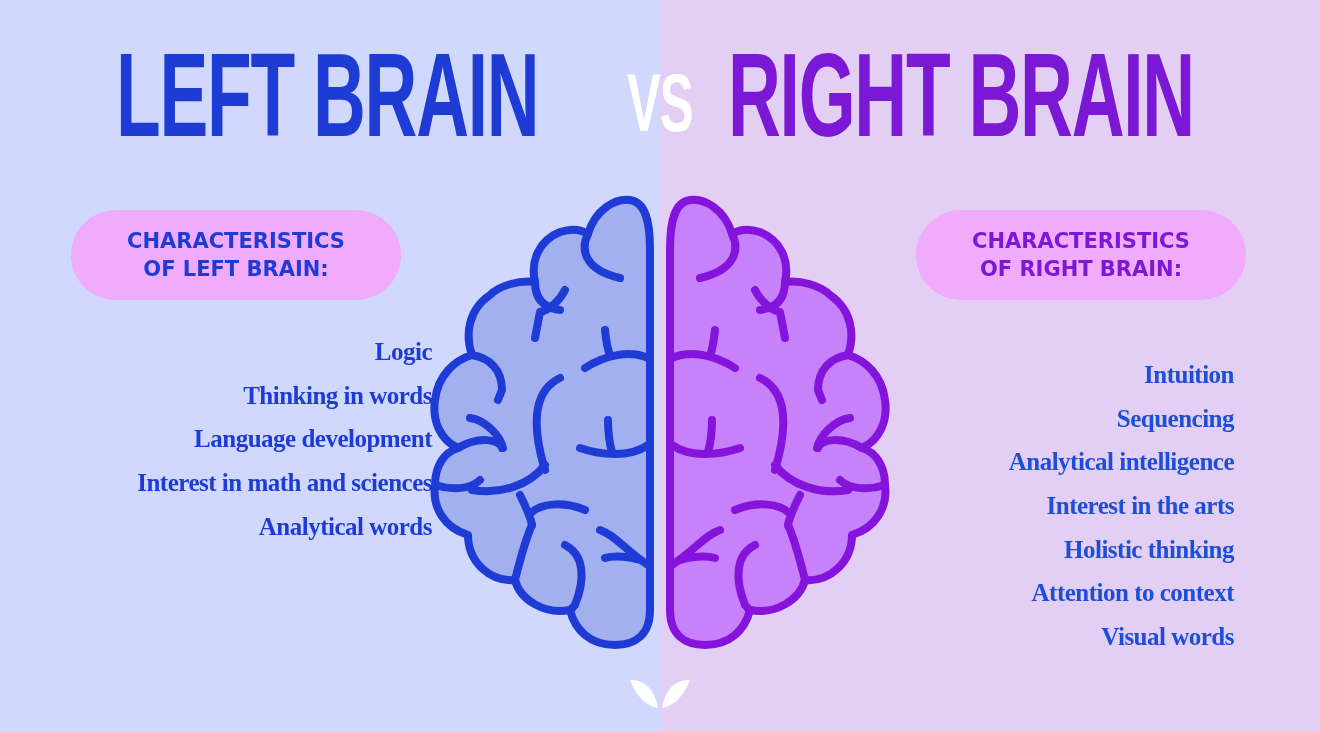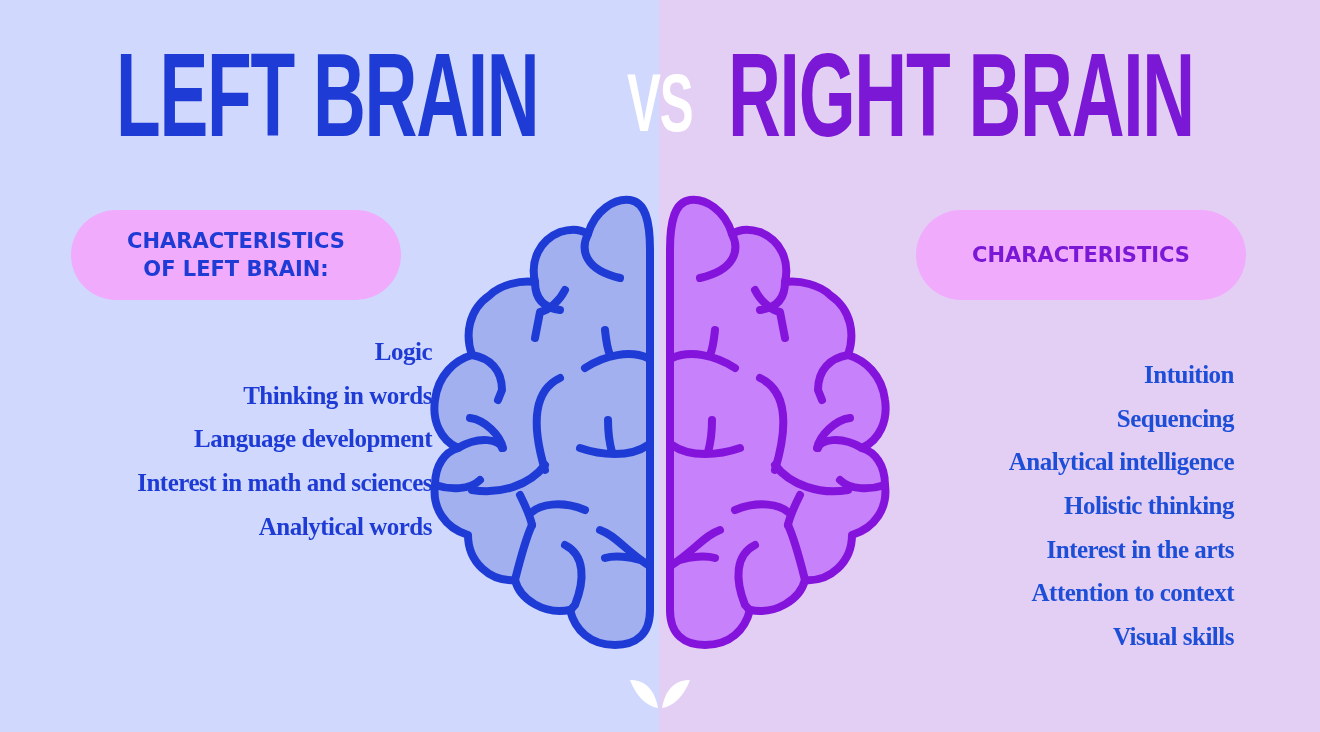--- a/index.html
+++ b/index.html
@@ -30,38 +30,39 @@
 <div class="title t-left">LEFT BRAIN</div>
 <div class="title t-vs">VS</div>
 <div class="title t-right">RIGHT BRAIN</div>
 
 <div class="pill pill-left">
   <span>CHARACTERISTICS</span>
   <span>OF LEFT BRAIN:</span>
 </div>
 <div class="pill pill-right">
   <span>CHARACTERISTICS</span>
+  <span>OF RIGHT BRAIN:</span>
 </div>
 
 <ul class="list list-left">
   <li>Logic</li>
   <li>Thinking in words</li>
   <li>Language development</li>
   <li>Interest in math and sciences</li>
   <li>Analytical words</li>
 </ul>
 
 <ul class="list list-right">
   <li>Intuition</li>
   <li>Sequencing</li>
   <li>Analytical intelligence</li>
+  <li>Interest in the arts</li>
   <li>Holistic thinking</li>
-  <li>Interest in the arts</li>
   <li>Attention to context</li>
-  <li>Visual skills</li>
+  <li>Visual words</li>
 </ul>
 
 <svg class="brain" viewBox="0 0 480 460" xmlns="http://www.w3.org/2000/svg">
   <g fill="#a2b0f0" stroke="#1e3bd6" stroke-width="8" stroke-linecap="round" stroke-linejoin="round">
     <path d="M230,60 L230,420 C230,445 215,455 195,455 C170,455 155,440 150,420 C125,425 100,410 95,390 C70,392 48,372 48,345 C25,338 12,318 15,295 C15,275 25,262 38,258 C20,250 12,230 15,210 C18,185 35,170 52,165 C45,145 48,120 70,105 C80,95 100,90 115,92 C110,70 120,50 140,42 C152,38 162,40 168,44 C175,20 195,8 210,10 C225,12 230,30 230,60 Z"></path>
     <path fill="none" d="M168,44 C160,60 165,80 200,88"></path>
     <path fill="none" d="M115,92 C115,110 125,118 140,120 M145,100 C140,110 130,120 120,122 L115,148"></path>
     <path fill="none" d="M52,165 C70,168 82,180 82,200 L78,210"></path>
     <path fill="none" d="M140,188 C115,200 110,230 125,280"></path>
     <path fill="none" d="M185,140 C186,150 187,158 190,165 M165,178 C185,165 210,160 228,168"></path>

